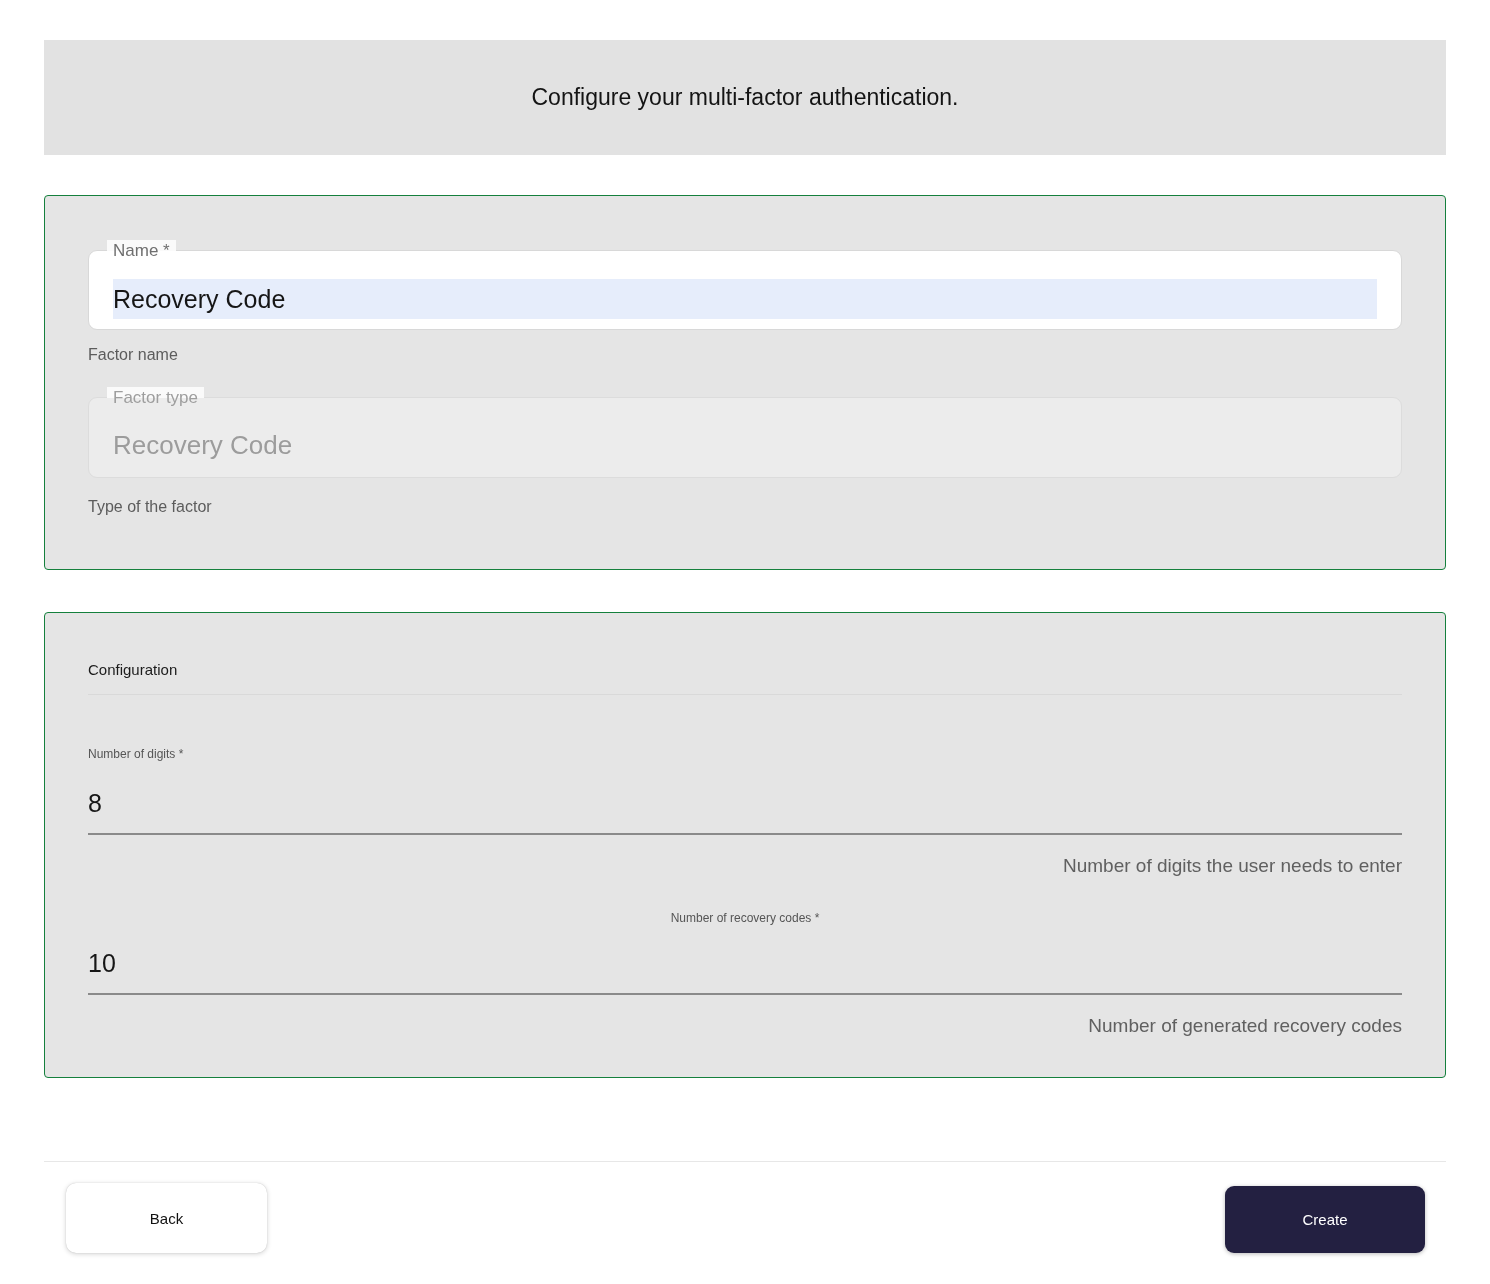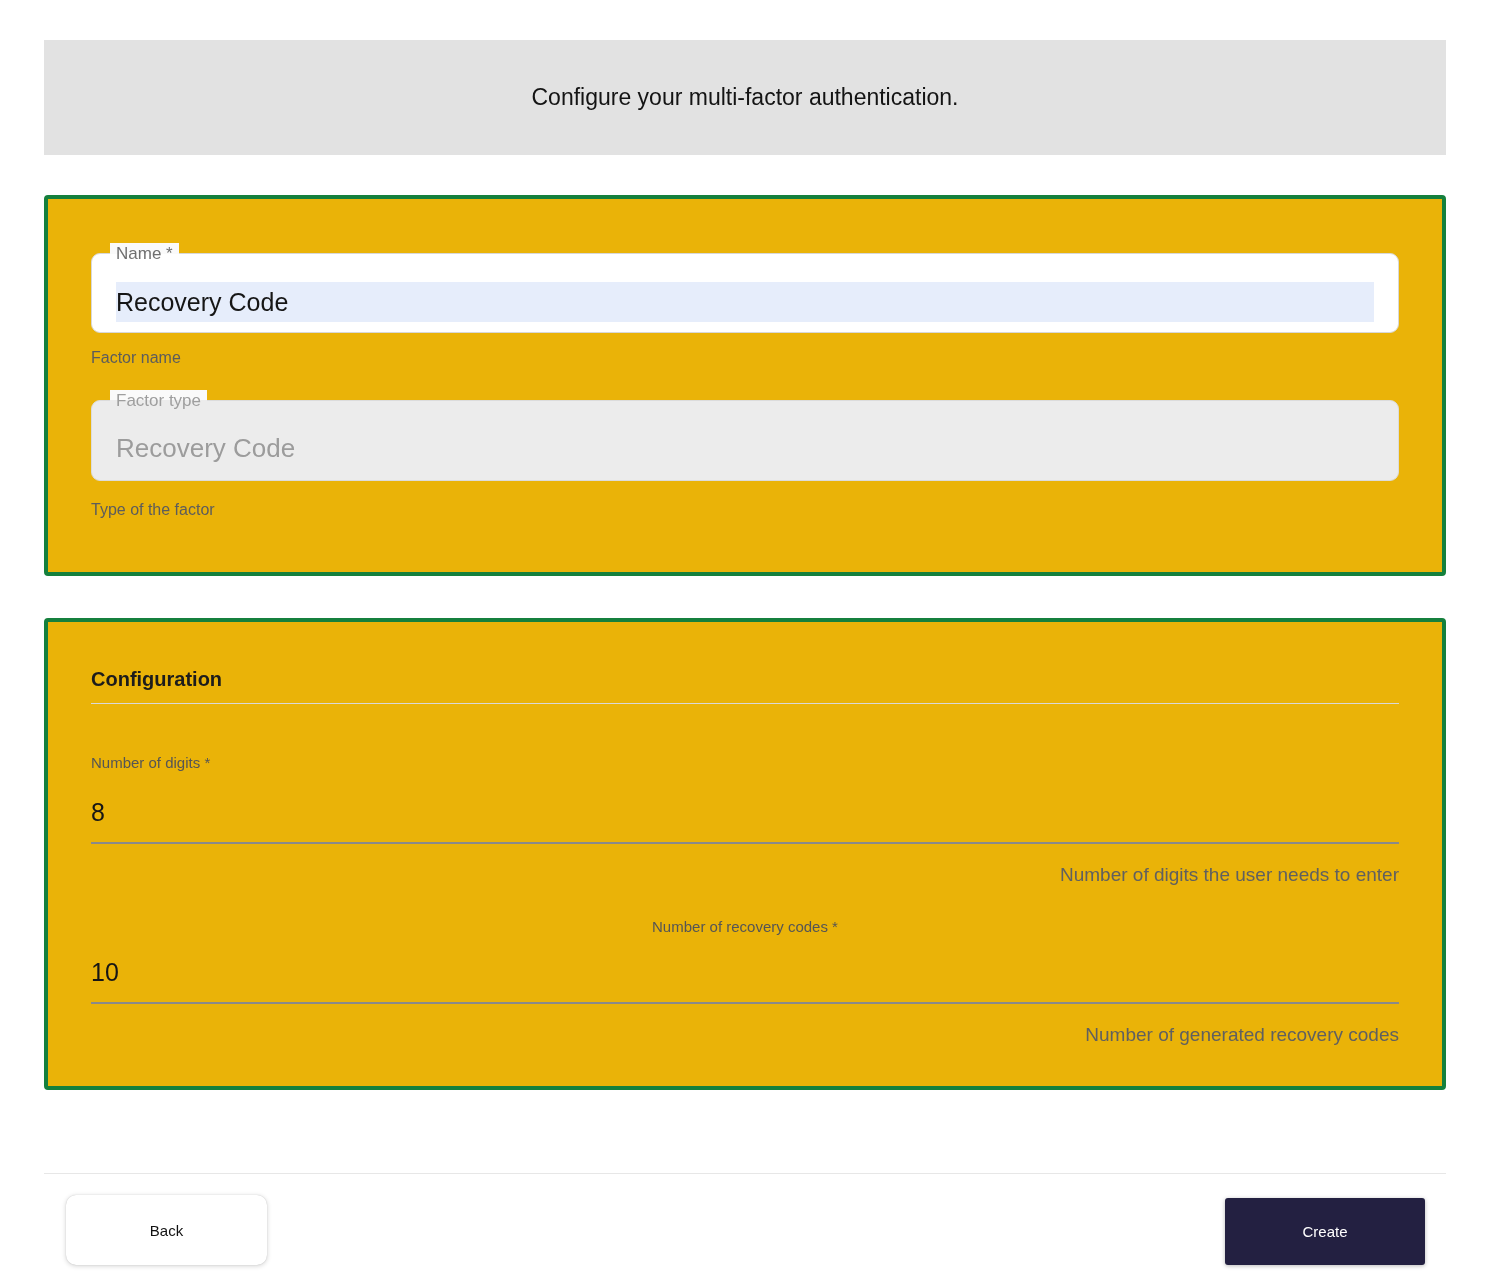--- a/index.html
+++ b/index.html
@@ -27,22 +27,22 @@
     justify-content: center;
   }
   .banner-title {
     font-size: 23px;
     color: #141414;
   }
 
   
   .card {
     margin: 0 44px;
-    background: #eab308;
-    border: 4px solid #15803d;
+    background: #e5e5e5;
+    border: 1px solid #15803d;
     border-radius: 4px;
   }
   .card-factor {
     margin-top: 40px;
     padding: 44px 43px 51px 43px;
   }
   .card-config {
     margin-top: 42px;
     padding: 44px 43px 40px 43px;
   }
@@ -103,34 +103,34 @@
     font-size: 16px;
     line-height: 22px;
     color: #5c5c5c;
   }
   .helper-name { margin-top: 14px; }
   .helper-type { margin-top: 18px; }
 
   
   .config-heading {
     margin: 0;
-    font-size: 20px;
+    font-size: 15px;
     line-height: 26px;
-    font-weight: bold;
+    font-weight: normal;
     color: #1c1c1c;
   }
   .config-rule {
     margin-top: 11px;
     border: 0;
     border-top: 1px solid #d9d9d9;
     height: 0;
   }
   .config-label {
     margin-top: 48px;
-    font-size: 15px;
+    font-size: 12px;
     line-height: 22px;
     color: #555555;
   }
   .underlined-input {
     margin-top: 23px;
     padding-bottom: 15px;
     border-bottom: 2px solid #8a8a8a;
   }
   .underlined-input.second {
     margin-top: 19px;
@@ -179,21 +179,21 @@
     color: #111111;
     border-radius: 10px;
     box-shadow: 0 1px 5px rgba(0,0,0,0.18), 0 0 1px rgba(0,0,0,0.22);
   }
   .btn-create {
     margin-top: 3px;
     width: 200px;
     height: 67px;
     background: var(--accent-navy, #232041);
     color: #ffffff;
-    border-radius: 3px;
+    border-radius: 9px;
     box-shadow: 0 1px 4px rgba(0,0,0,0.28);
   }
 </style>
 </head>
 <body>
 
 <div class="page">
 
   <div class="banner">
     <div class="banner-title">Configure your multi-factor authentication.</div>

